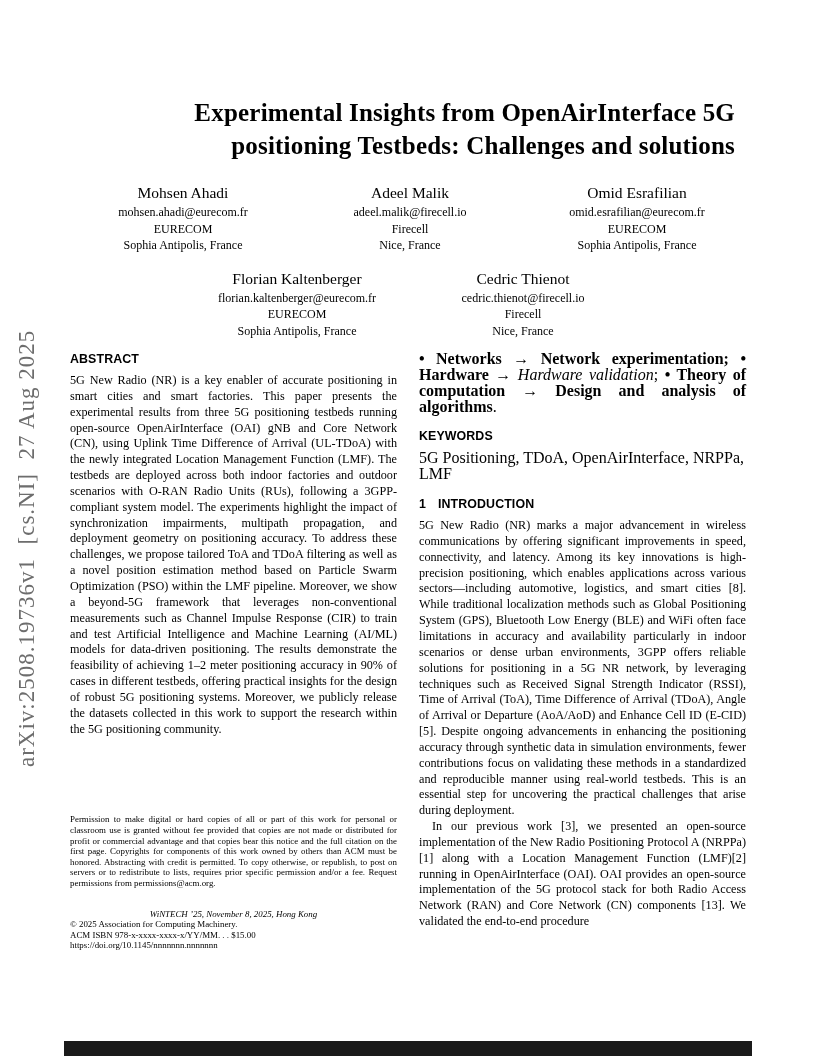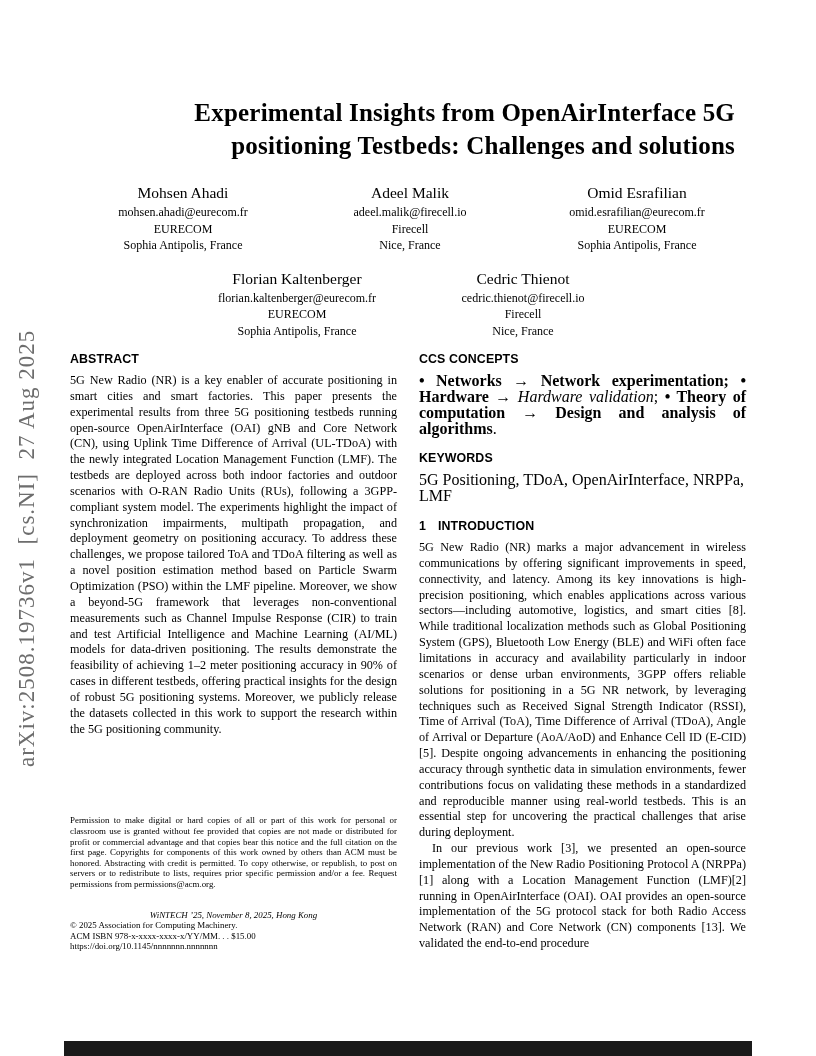--- a/index.html
+++ b/index.html
@@ -151,21 +151,20 @@
         <div class="permission">
           <p class="perm-text">Permission to make digital or hard copies of all or part of this work for personal or classroom use is granted without fee provided that copies are not made or distributed for profit or commercial advantage and that copies bear this notice and the full citation on the first page. Copyrights for components of this work owned by others than ACM must be honored. Abstracting with credit is permitted. To copy otherwise, or republish, to post on servers or to redistribute to lists, requires prior specific permission and/or a fee. Request permissions from permissions@acm.org.</p>
           <div class="italic">WiNTECH ’25, November 8, 2025, Hong Kong</div>
           <div>© 2025 Association for Computing Machinery.</div>
           <div>ACM ISBN 978-x-xxxx-xxxx-x/YY/MM. . . $15.00</div>
           <div>https://doi.org/10.1145/nnnnnnn.nnnnnnn</div>
         </div>
       </div>
 
       <div class="col col-right">
-        <h2 class="sec first">CCS CONCEPTS</h2>
         <p class="ccs-text"><span class="bold">• Networks → Network experimentation; </span><span class="bold">• Hardware → </span><span class="italic">Hardware validation</span><span>; </span><span class="bold">• Theory of computation → Design and analysis of algorithms</span><span>.</span></p>
 
         <h2 class="sec">KEYWORDS</h2>
         <p class="keywords-text">5G Positioning, TDoA, OpenAirInterface, NRPPa, LMF</p>
 
         <h2 class="sec"><span>1</span><span class="secnum-gap"></span><span>INTRODUCTION</span></h2>
         <p class="body-text">5G New Radio (NR) marks a major advancement in wireless communications by offering significant improvements in speed, connectivity, and latency. Among its key innovations is high-precision positioning, which enables applications across various sectors—including automotive, logistics, and smart cities [8]. While traditional localization methods such as Global Positioning System (GPS), Bluetooth Low Energy (BLE) and WiFi often face limitations in accuracy and availability particularly in indoor scenarios or dense urban environments, 3GPP offers reliable solutions for positioning in a 5G NR network, by leveraging techniques such as Received Signal Strength Indicator (RSSI), Time of Arrival (ToA), Time Difference of Arrival (TDoA), Angle of Arrival or Departure (AoA/AoD) and Enhance Cell ID (E-CID)[5]. Despite ongoing advancements in enhancing the positioning accuracy through synthetic data in simulation environments, fewer contributions focus on validating these methods in a standardized and reproducible manner using real-world testbeds. This is an essential step for uncovering the practical challenges that arise during deployment.</p>
         <p class="body-text indent">In our previous work [3], we presented an open-source implementation of the New Radio Positioning Protocol A (NRPPa)[1] along with a Location Management Function (LMF)[2] running in OpenAirInterface (OAI). OAI provides an open-source implementation of the 5G protocol stack for both Radio Access Network (RAN) and Core Network (CN) components [13]. We validated the end-to-end procedure</p>
       </div>
 

